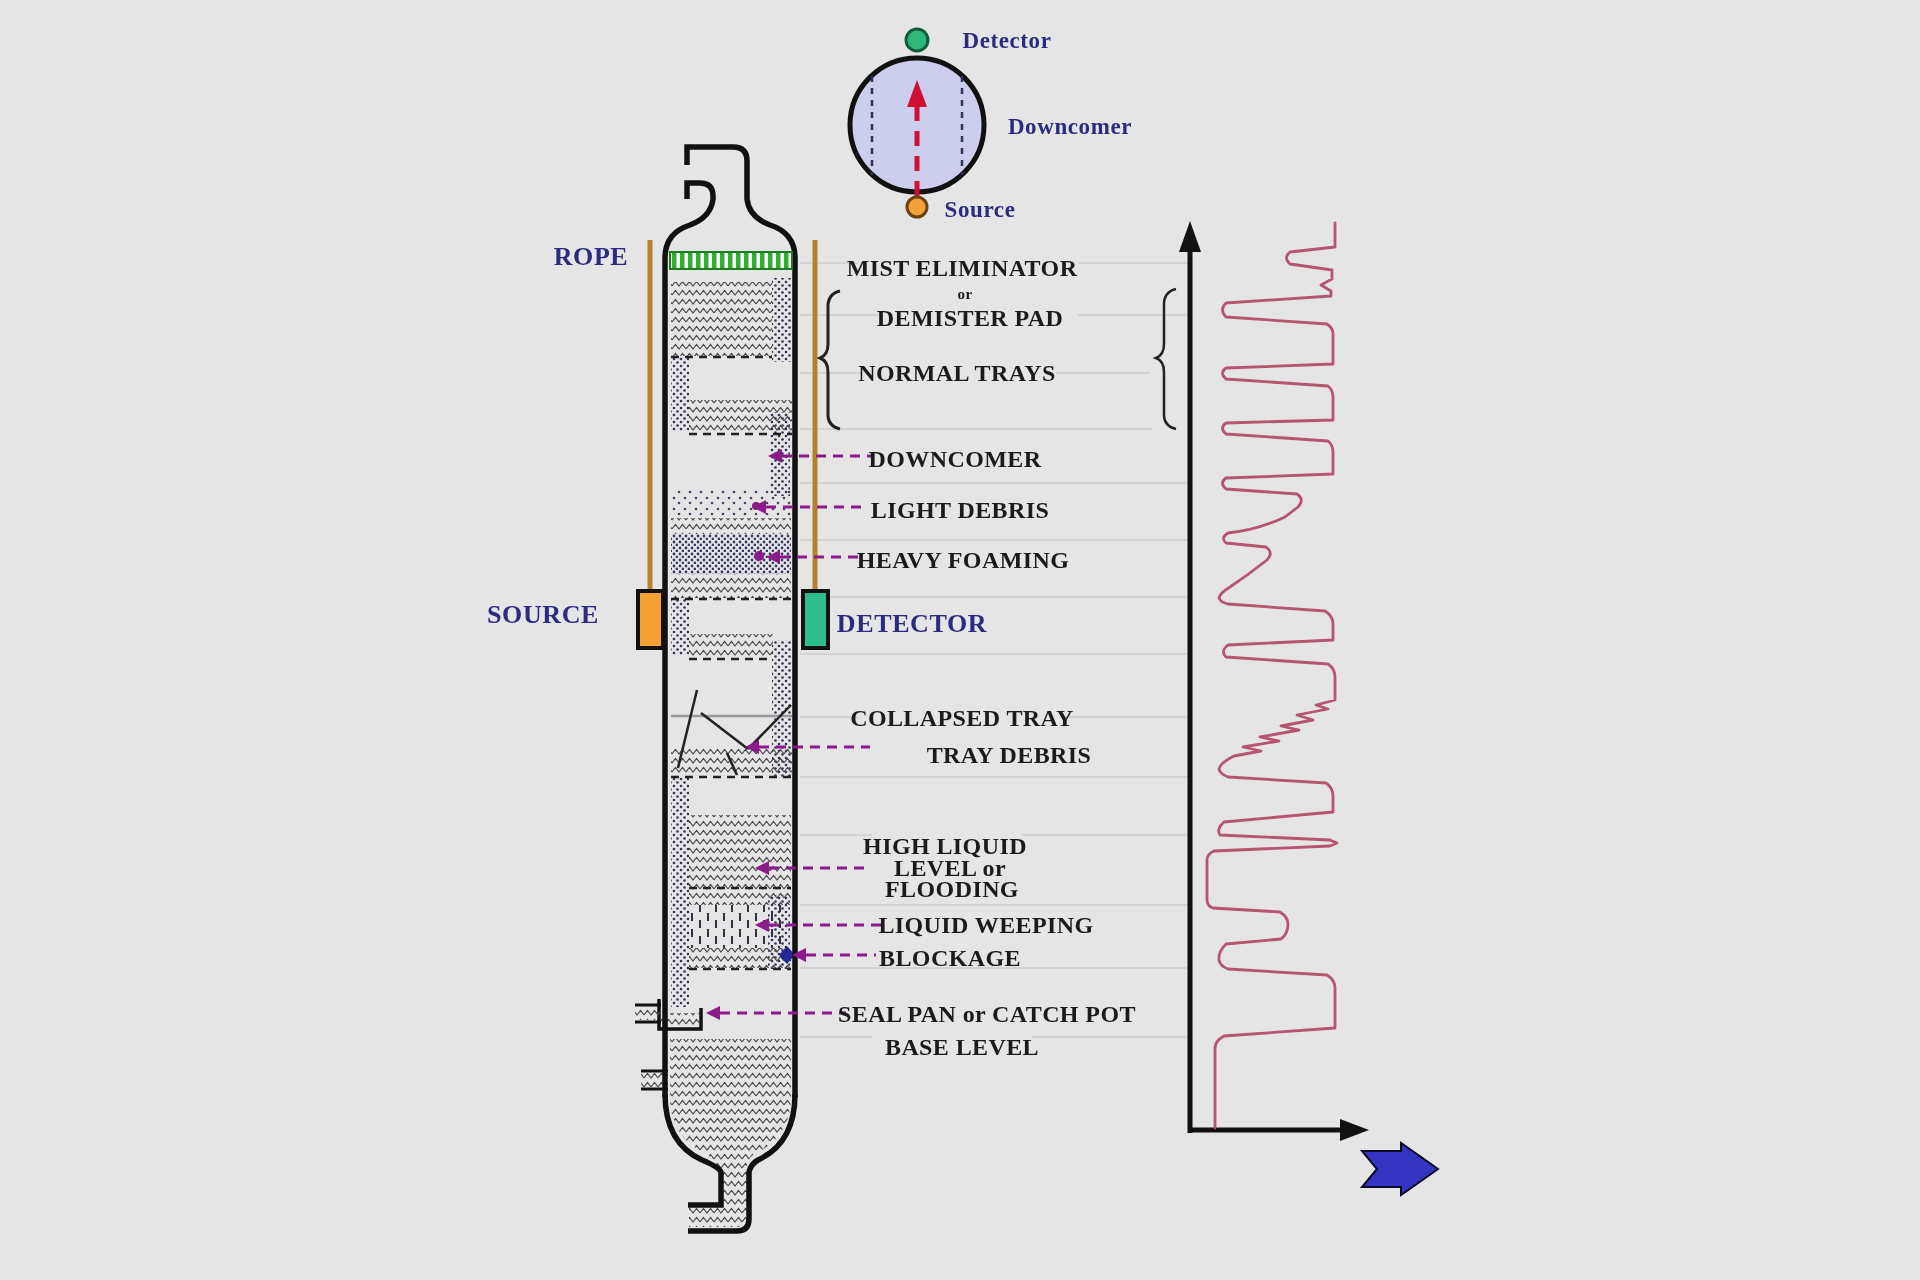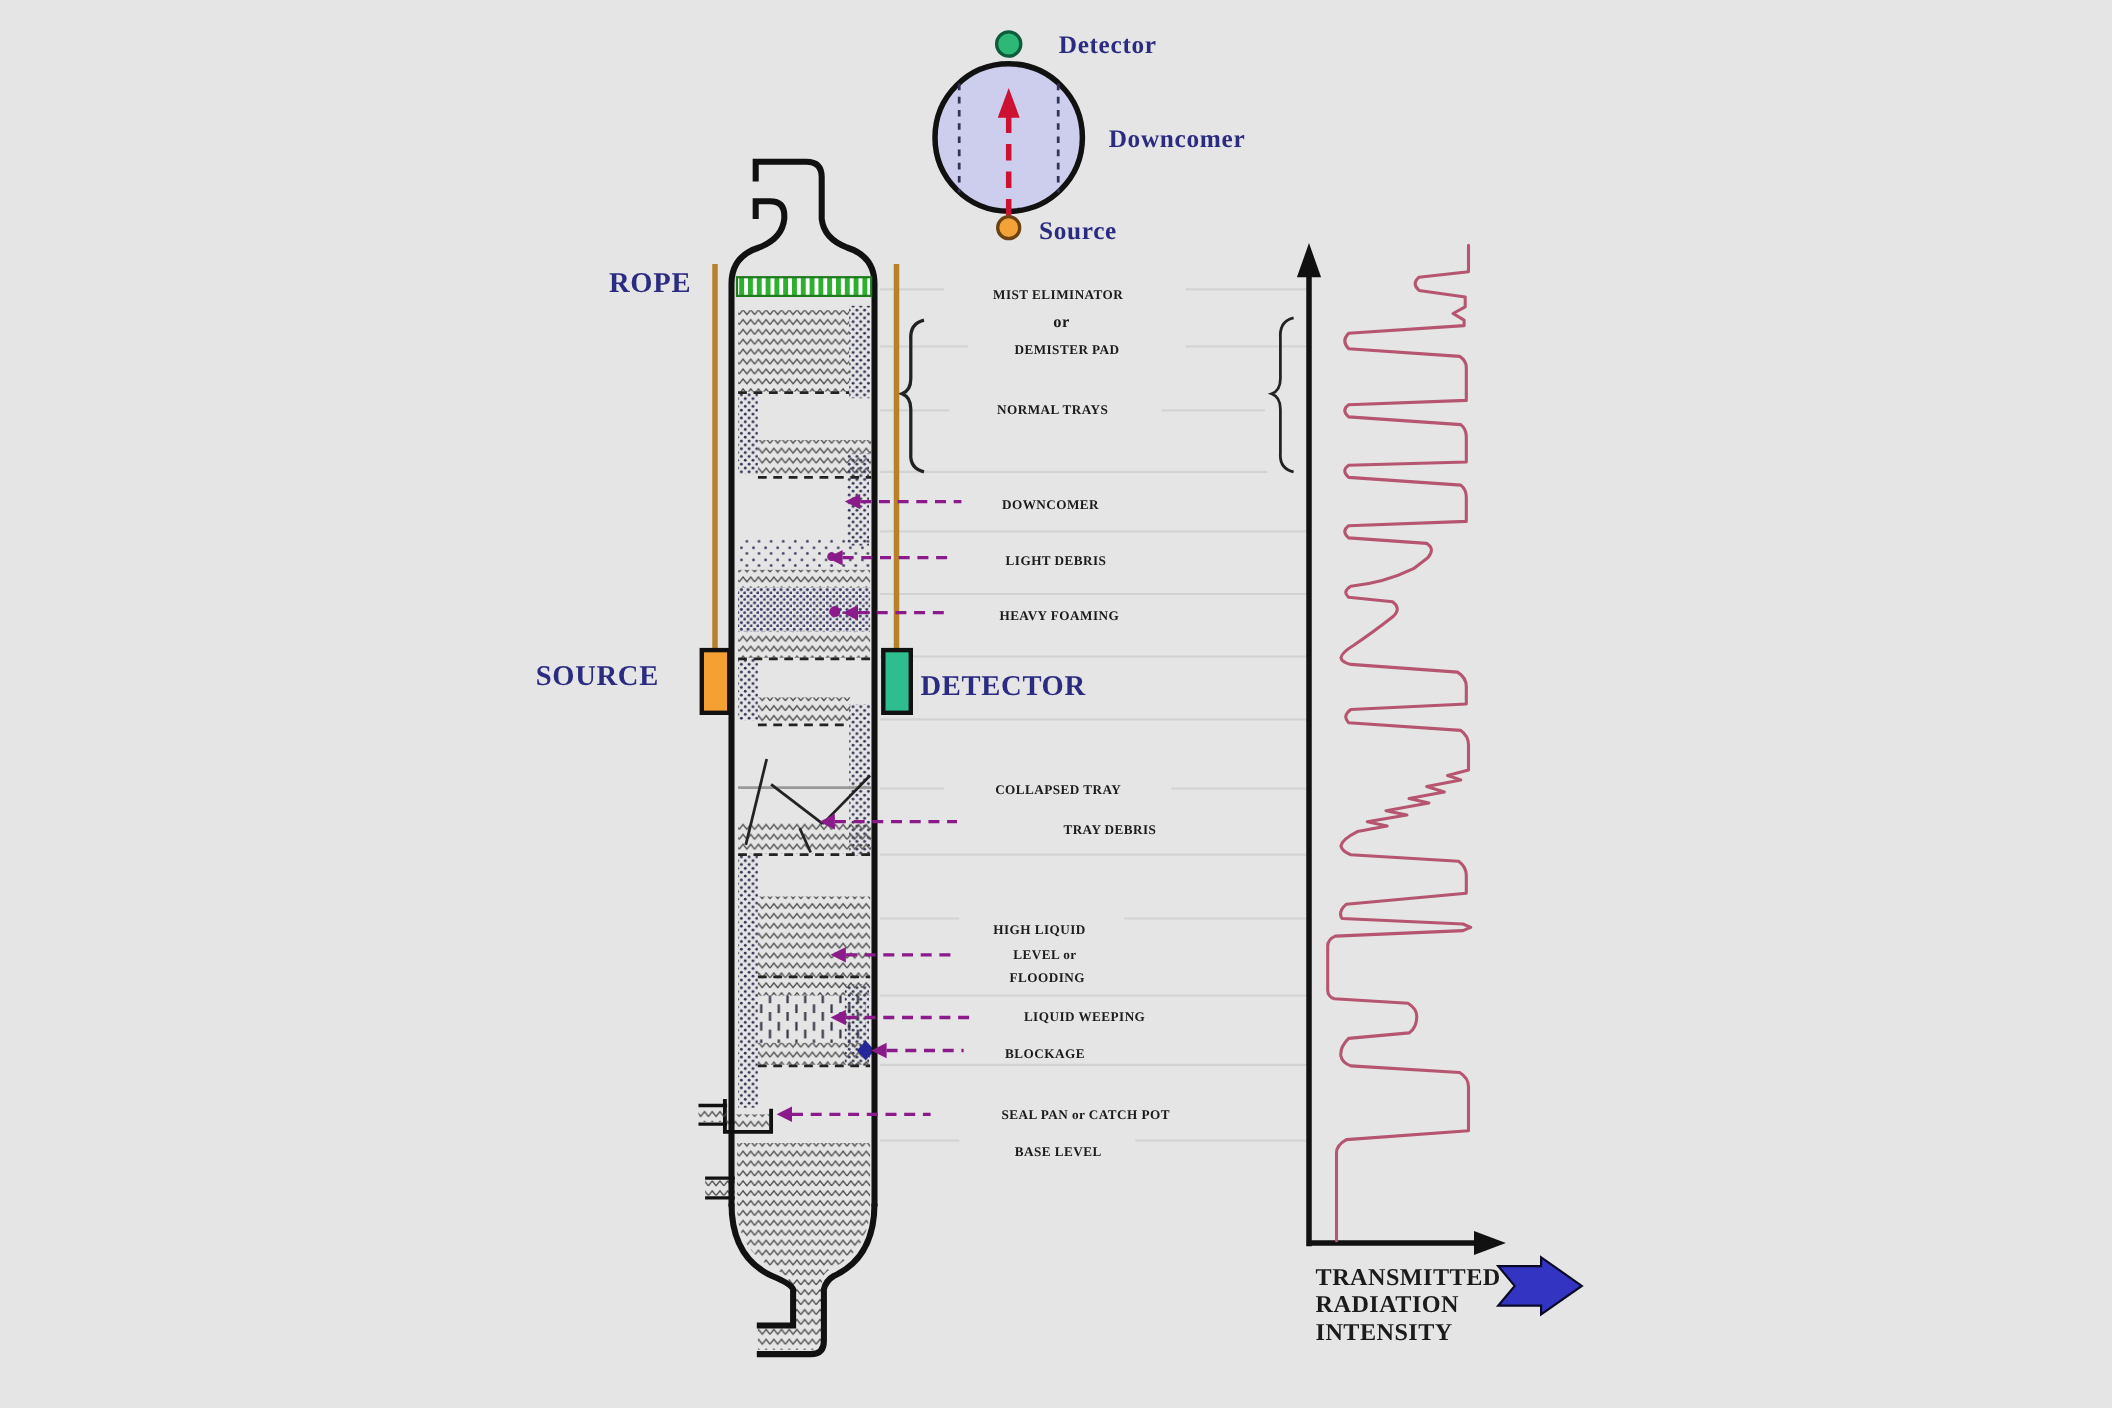--- a/index.html
+++ b/index.html
@@ -1,20 +1,20 @@
 <!DOCTYPE html>
 <html><head>
 <meta charset="utf-8">
 <style>
   html,body{margin:0;padding:0;background:#ffffff;}
   .stage{position:relative;width:1920px;height:1280px;background:#e5e5e5;overflow:hidden;
          font-family:"Liberation Serif","DejaVu Serif",serif;}
   .stage svg{position:absolute;left:0;top:0;}
   .lbl{position:absolute;transform:translate(-50%,-50%);white-space:nowrap;
-       font-weight:bold;color:#1b1b1b;font-size:12px;letter-spacing:.4px;}
+       font-weight:bold;color:#1b1b1b;font-size:24px;letter-spacing:.4px;}
   .lbl.small{font-size:15px;}
   .navy{color:#2b2b82;font-size:26px;letter-spacing:.6px;}
   .navy.cs{font-size:23px;}
   .axis-label{position:absolute;left:1196px;top:1148px;transform:none;
        font-weight:bold;color:#1b1b1b;font-size:22px;line-height:25px;letter-spacing:.4px;}
 </style>
 </head>
 <body>
 
 <div class="stage">
@@ -207,19 +207,14 @@
 <div class="lbl" style="left:962px;top:718px;">COLLAPSED TRAY</div>
 <div class="lbl" style="left:1009px;top:755px;">TRAY DEBRIS</div>
 <div class="lbl" style="left:945px;top:846px;">HIGH LIQUID</div>
 <div class="lbl" style="left:950px;top:868px;">LEVEL or</div>
 <div class="lbl" style="left:952px;top:889px;">FLOODING</div>
 <div class="lbl" style="left:986px;top:925px;">LIQUID WEEPING</div>
 <div class="lbl" style="left:950px;top:958px;">BLOCKAGE</div>
 <div class="lbl" style="left:987px;top:1014px;">SEAL PAN or CATCH POT</div>
 <div class="lbl" style="left:950px;top:1047px;margin-left:12px;">BASE LEVEL</div>
 
-<div class="axis-label">
-  <div>TRANSMITTED</div>
-  <div>RADIATION</div>
-  <div>INTENSITY</div>
+
 </div>
 
-</div>
-
 </body></html>

